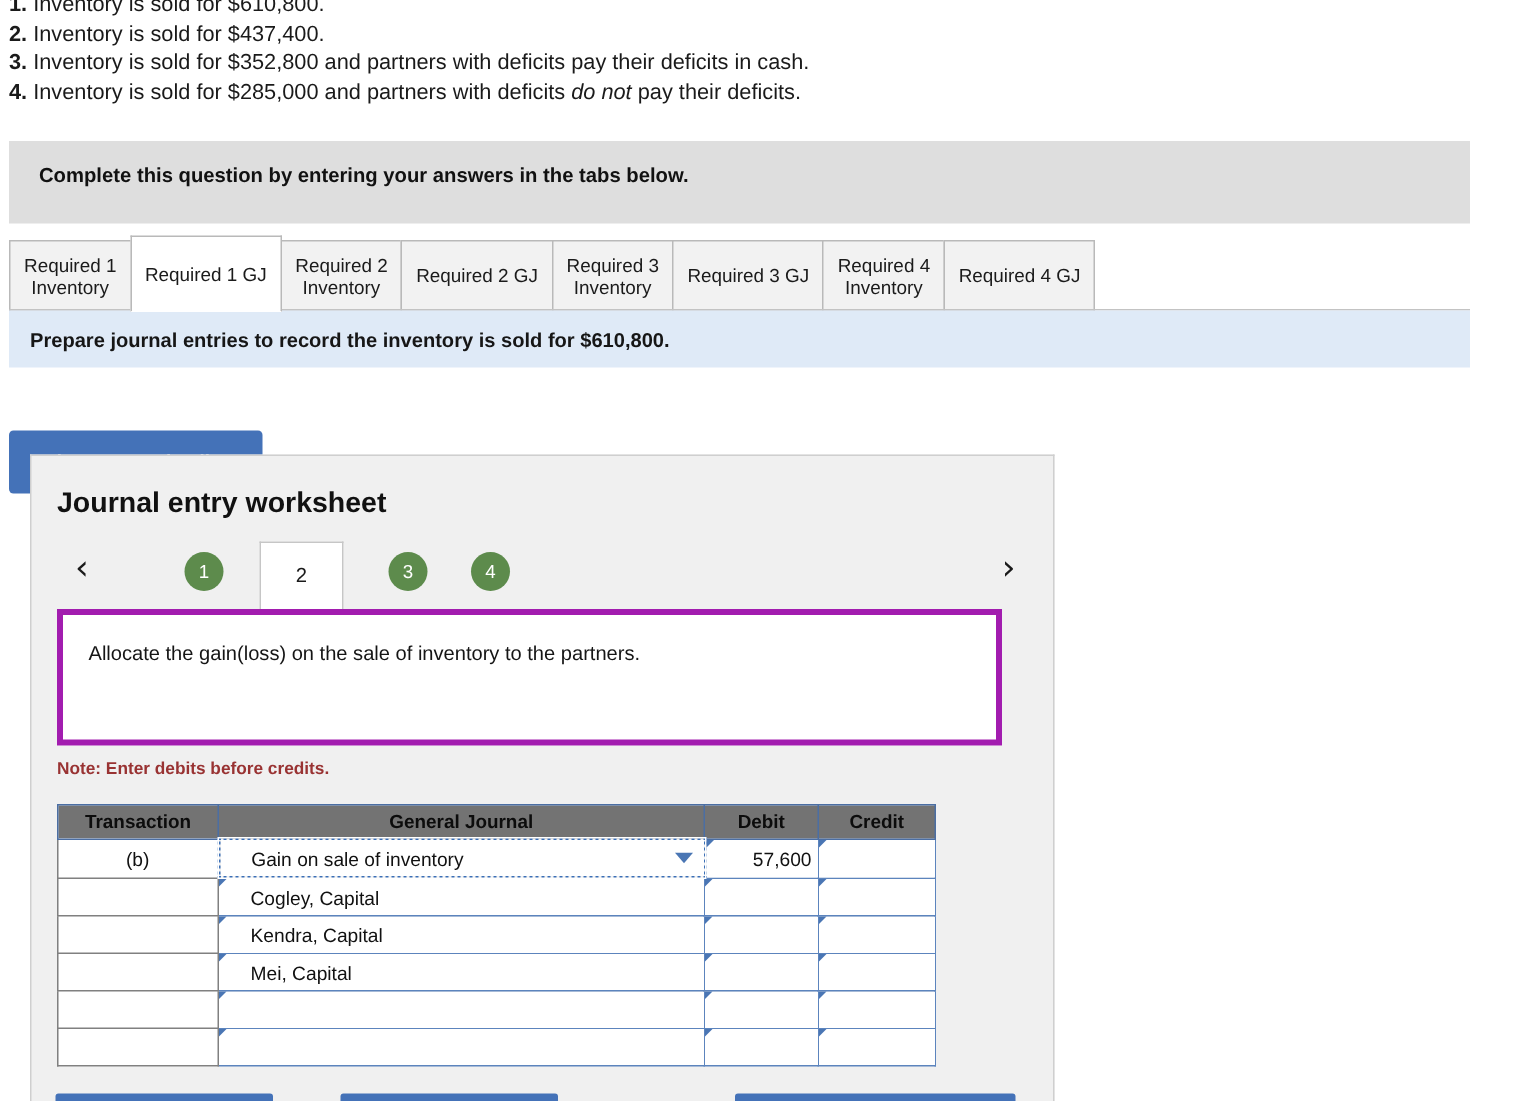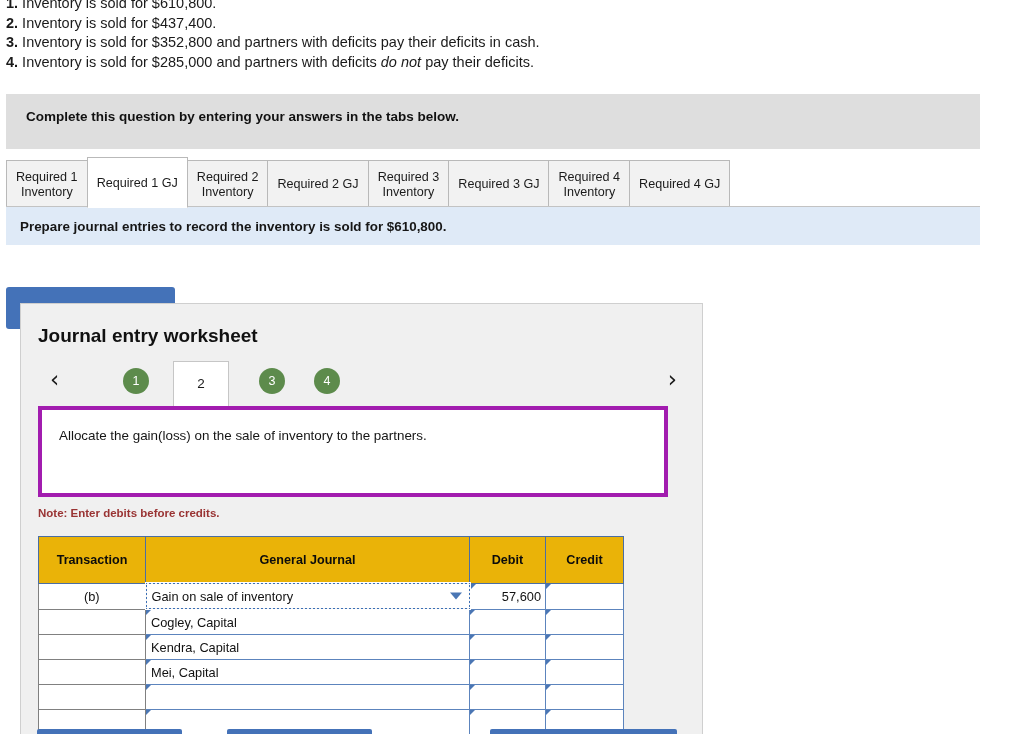--- a/index.html
+++ b/index.html
@@ -236,27 +236,27 @@
 
   
   .jtable {
     position: absolute;
     left: 17px;
     top: 232px;
     border-collapse: collapse;
     table-layout: fixed;
   }
   .jtable th {
-    background: #eab308;
+    background: #737373;
     border: 1px solid #4b6ea3;
     font-size: 12.6px;
     font-weight: bold;
     color: #0c0c0c;
     height: 21px;
-    padding: 12px;
+    padding: 0;
     text-align: center;
   }
   .jtable td {
     border: 1px solid #808080;
     height: 24px;
     padding: 0;
     background: #ffffff;
     font-size: 12.8px;
     vertical-align: middle;
   }
@@ -284,20 +284,21 @@
     height: 0;
     border-top: 5px solid #4a76b4;
     border-right: 5px solid transparent;
   }
   td.edit .cell-txt {
     display: block;
     padding-left: 5px;
     color: #111;
     white-space: nowrap;
     overflow: hidden;
+    margin-left: 16px;
   }
   td.edit.num .cell-txt {
     text-align: right;
     padding-right: 4px;
   }
   td.edit.focused {
     border: 2px dotted #3b6fb6;
     outline: 1px solid #ffffff;
   }
   td.edit.focused::before {

